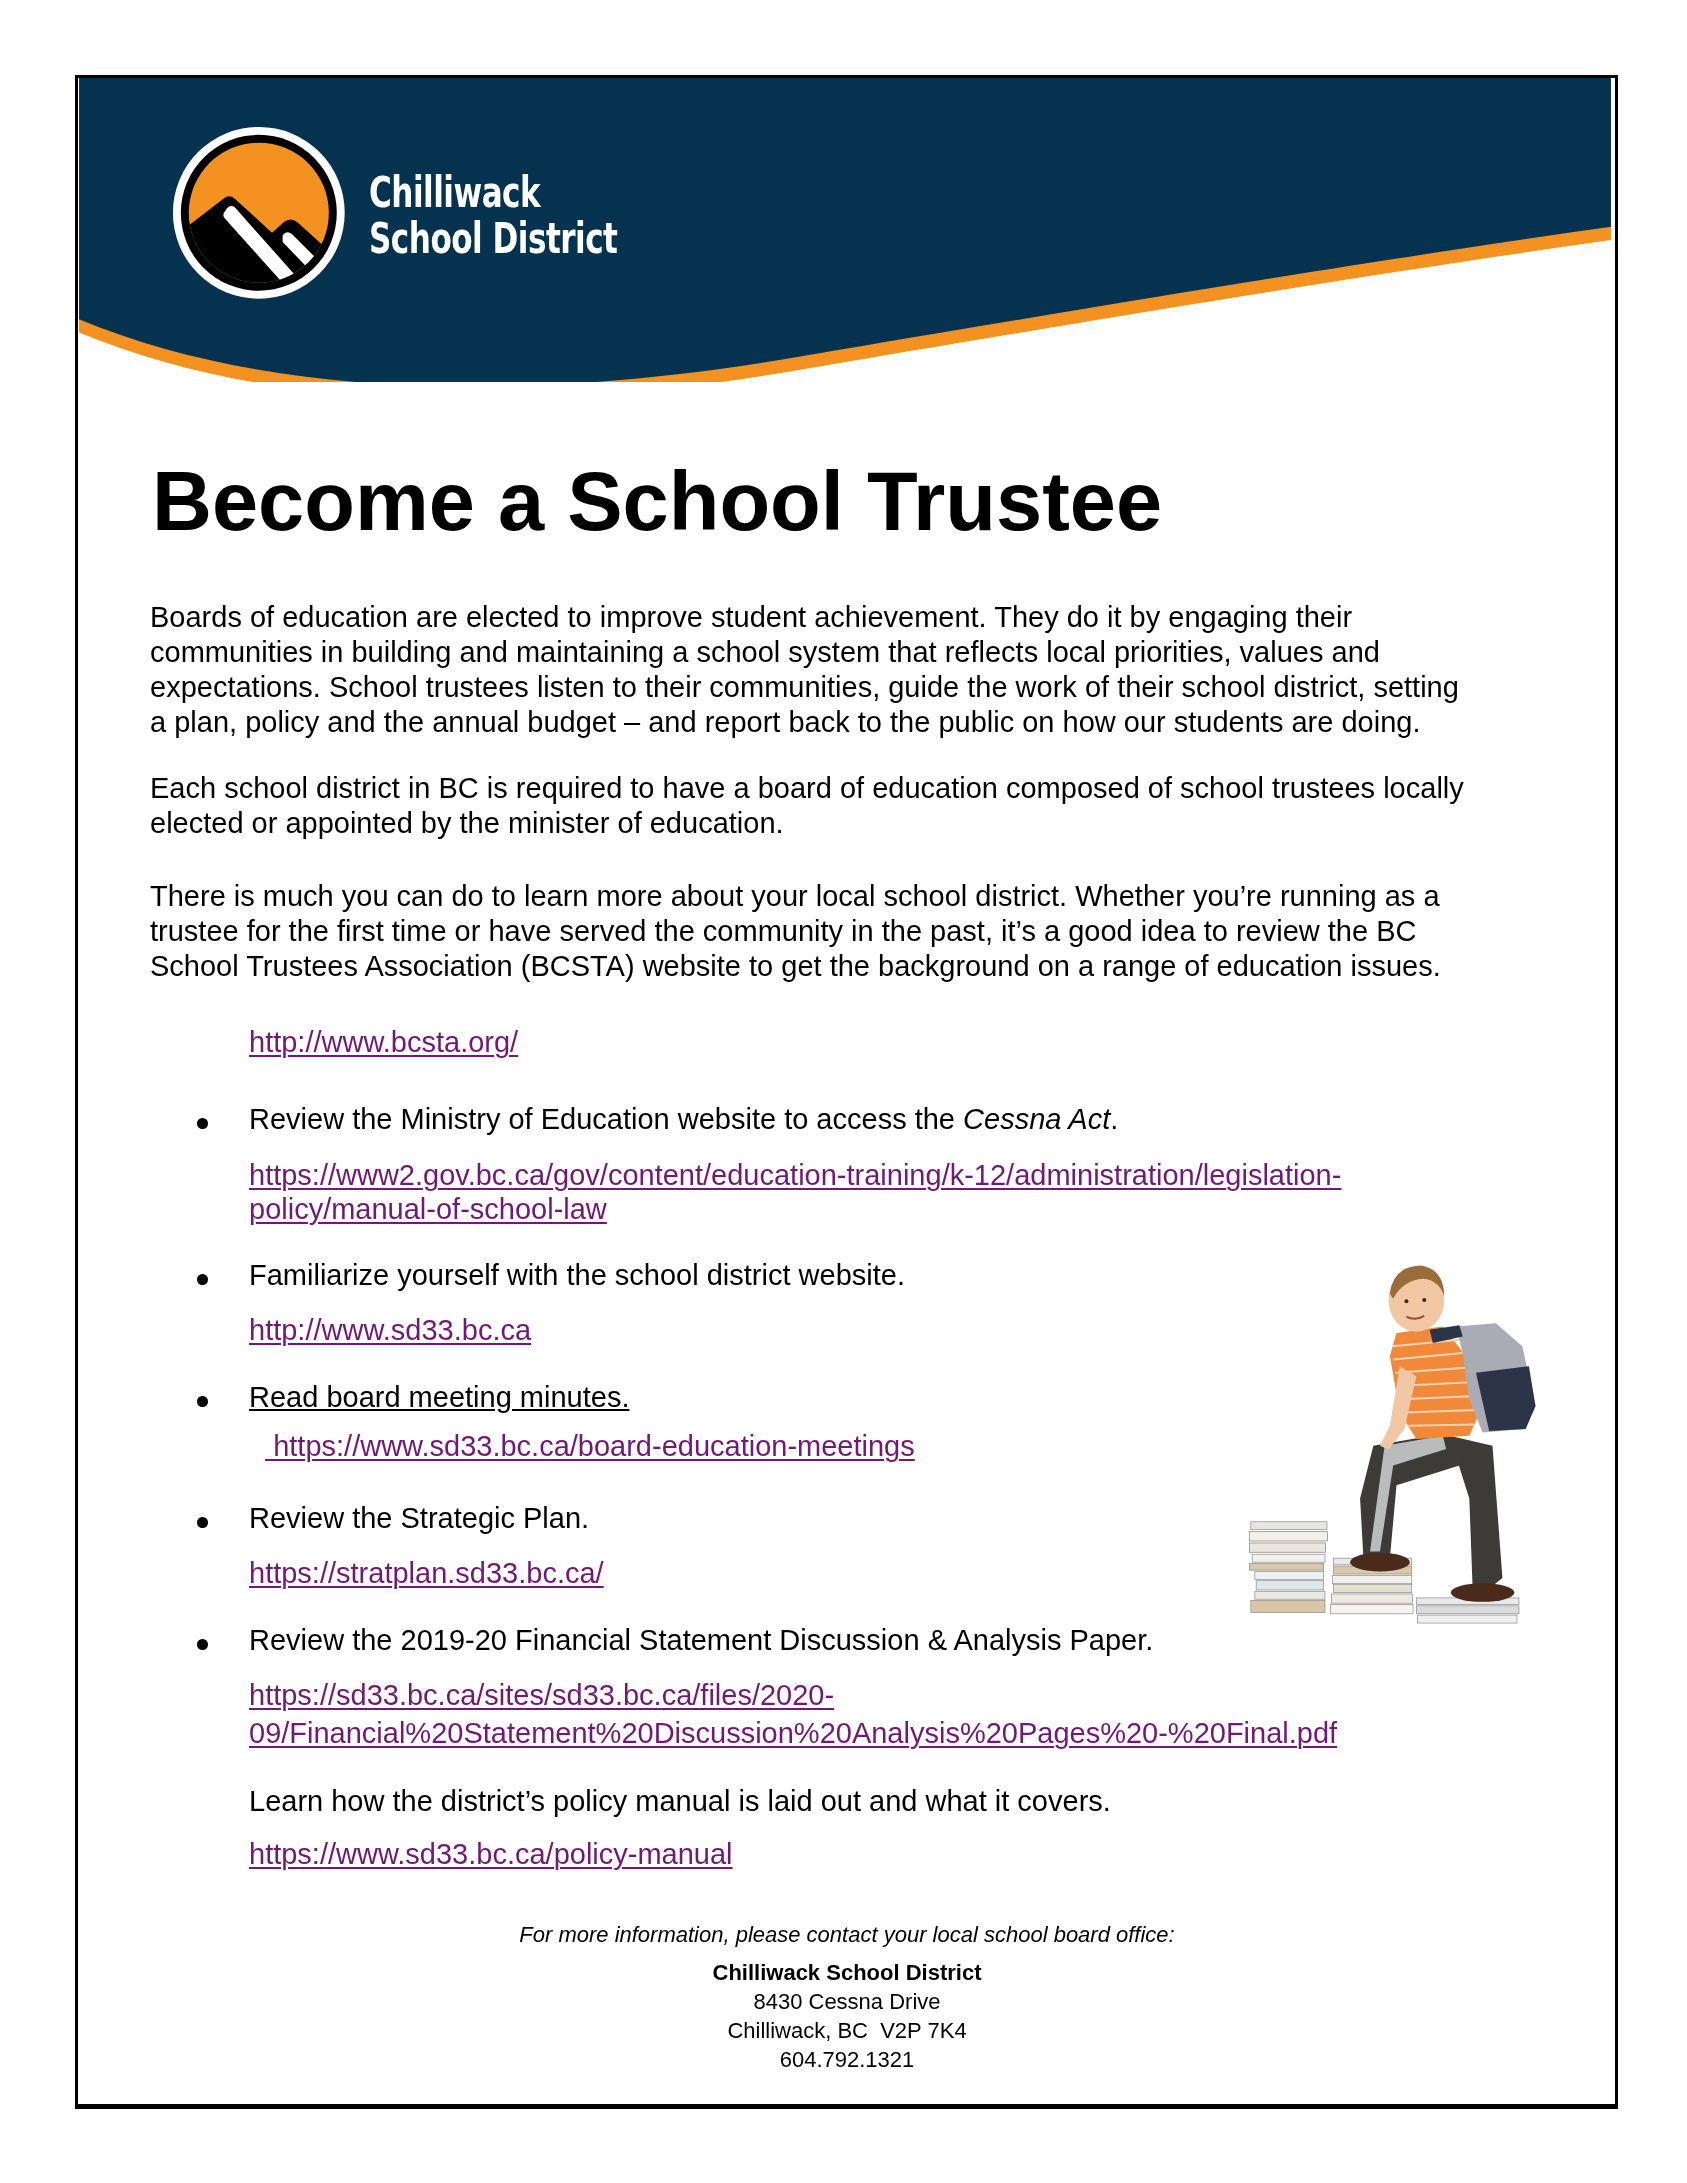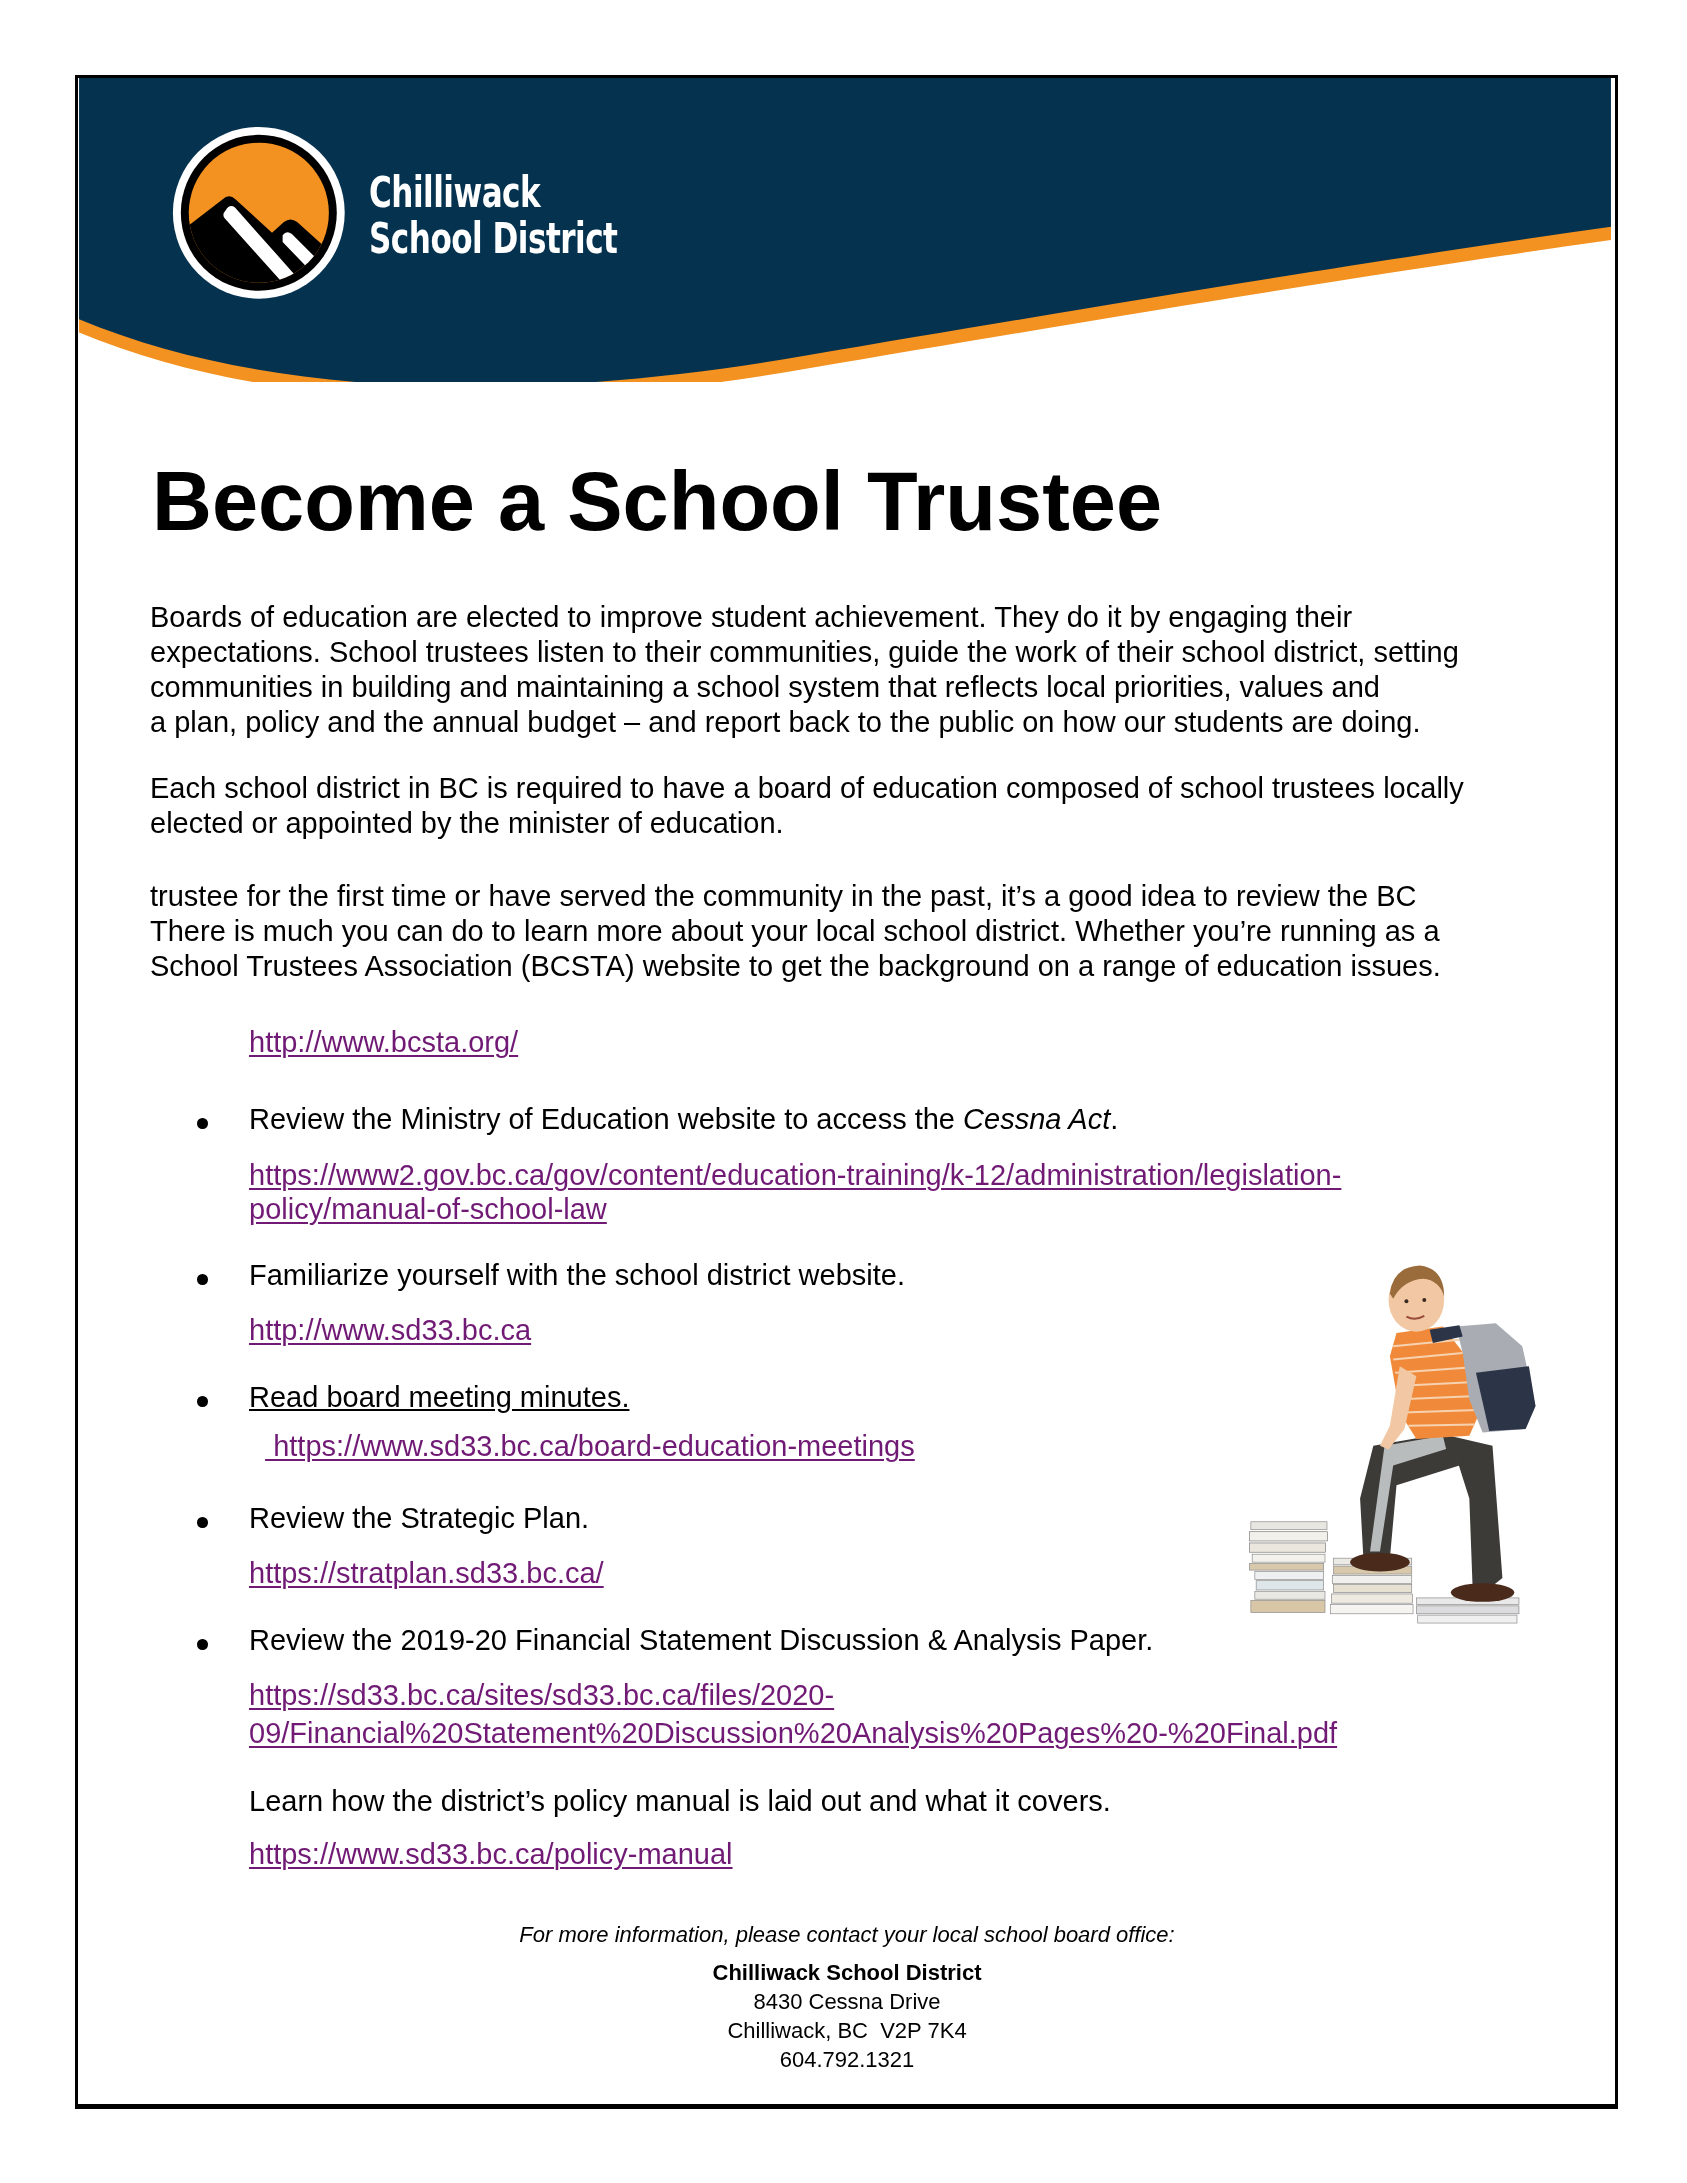--- a/index.html
+++ b/index.html
@@ -53,31 +53,31 @@
     </g>
   </g>
 </svg>
 <div class="logo-text logo-line1">Chilliwack</div>
 <div class="logo-text logo-line2">School District</div>
 
 <h1 class="title" style="margin:0;">Become a School Trustee</h1>
 
 <div class="para p1">
   <div>Boards of education are elected to improve student achievement. They do it by engaging their</div>
+  <div>communities in building and maintaining a school system that reflects local priorities, values and</div>
   <div>expectations. School trustees listen to their communities, guide the work of their school district, setting</div>
-  <div>communities in building and maintaining a school system that reflects local priorities, values and</div>
   <div>a plan, policy and the annual budget – and report back to the public on how our students are doing.</div>
 </div>
 <div class="para p2">
   <div>Each school district in BC is required to have a board of education composed of school trustees locally</div>
   <div>elected or appointed by the minister of education.</div>
 </div>
 <div class="para p3">
+  <div>There is much you can do to learn more about your local school district.  Whether you’re running as a</div>
   <div>trustee for the first time or have served the community in the past, it’s a good idea to review the BC</div>
-  <div>There is much you can do to learn more about your local school district.  Whether you’re running as a</div>
   <div>School Trustees Association (BCSTA) website to get the background on a range of education issues.</div>
 </div>
 
 <div class="line indent" style="top:1025px;">
   <a class="link">http://www.bcsta.org/</a>
 </div>
 
 <div class="bullet-dot" style="top:1118px;"></div>
 <div class="line bullet-text" style="top:1102px;">
   <span>Review the Ministry of Education website to access the </span><span class="italic">Cessna Act</span><span>.</span>

